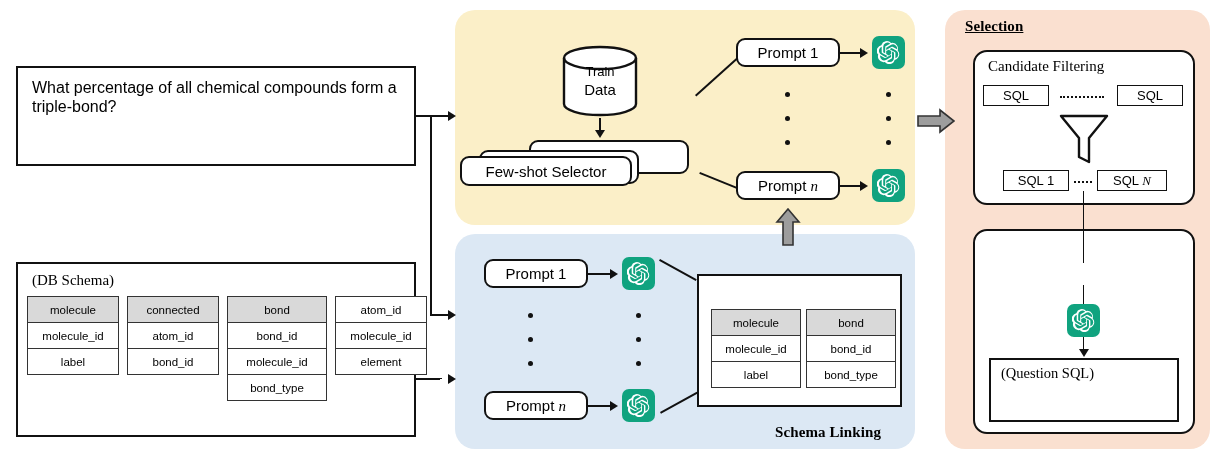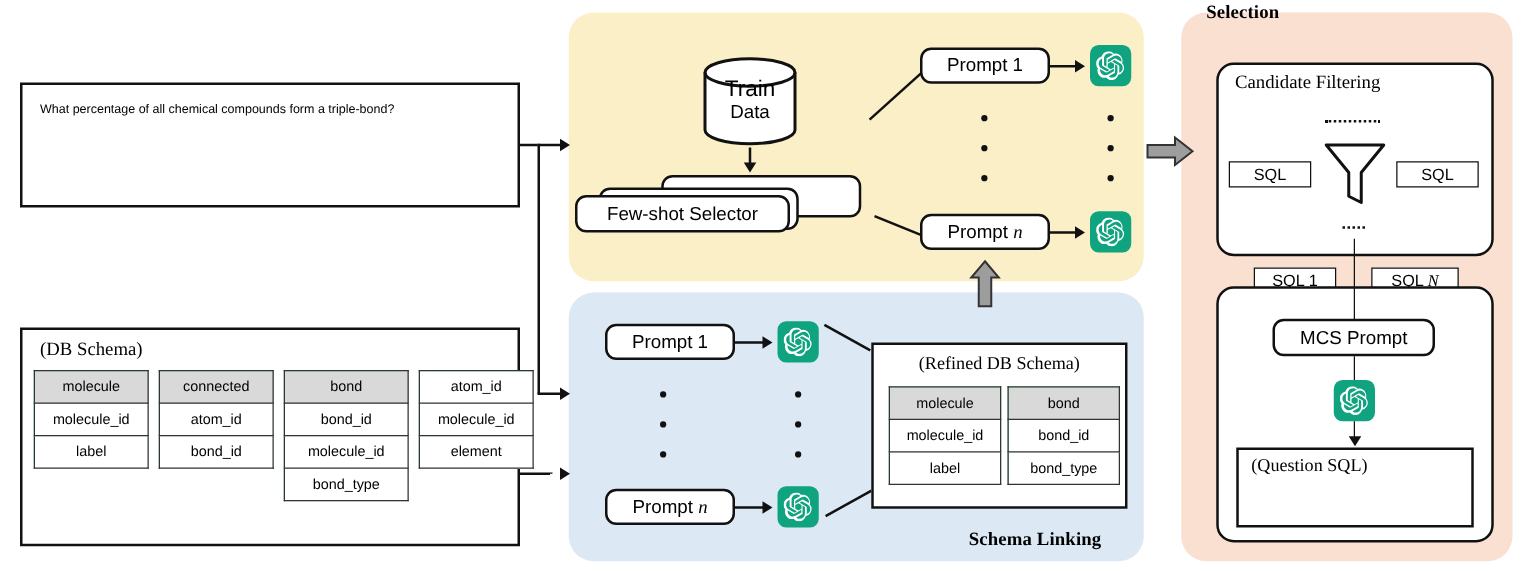--- a/index.html
+++ b/index.html
@@ -13,27 +13,27 @@
   .panel-yellow{background:#FBEFC8;}
   .panel-blue{background:#DCE8F4;}
   .panel-orange{background:#FAE0D0;}
   .panel-title{font-family:"Liberation Serif", serif;font-weight:bold;font-size:15px;
                letter-spacing:.1px;white-space:nowrap;}
 
   
   .box{background:#fff;border:2px solid #111;box-sizing:border-box;}
   .rbox{background:#fff;border:2.5px solid #111;border-radius:9px;box-sizing:border-box;
         display:flex;align-items:center;justify-content:center;}
-  .thin{border-width:1.6px;margin-top:44px;}
+  .thin{border-width:1.6px;}
   .label-serif{font-family:"Liberation Serif", serif;}
   .ital{font-family:"Liberation Serif", serif;font-style:italic;}
   .ctr{display:flex;align-items:center;justify-content:center;}
 
   
-  .tbl{border-collapse:collapse;background:#86efac;}
+  .tbl{border-collapse:collapse;background:#ec4899;}
   .tbl td{border:1.5px solid #333;font-size:11.5px;text-align:center;
           padding:0;height:25px;background:#fff;white-space:nowrap;}
   .tbl td.hd{background:#D9D9D9;}
 
   
   .oai{border-radius:7px;background:#10A37F;display:flex;align-items:center;justify-content:center;}
 
   
   .dot{width:5px;height:5px;border-radius:50%;background:#111;position:absolute;}
 
@@ -46,33 +46,33 @@
   
   .ah-r{width:0;height:0;border-top:5px solid transparent;border-bottom:5px solid transparent;
         border-left:8px solid #111;position:absolute;}
   .ah-d{width:0;height:0;border-left:5px solid transparent;border-right:5px solid transparent;
         border-top:8px solid #111;position:absolute;}
 
   
   .blockarrow{filter:drop-shadow(0 0 0 transparent);}
 
   .qtitle{font-family:"Liberation Serif", serif;font-size:15px;}
-  .qtext{font-size:10px;line-height:19px;}
+  .qtext{font-size:16px;line-height:19px;}
 </style>
 </head>
 <body>
 
 <div class="stage">
 
   <div class="abs panel panel-yellow" style="left:455px;top:10px;width:460px;height:215px;"></div>
   <div class="abs panel panel-blue" style="left:455px;top:234px;width:460px;height:215px;"></div>
   <div class="abs panel panel-orange" style="left:945px;top:10px;width:265px;height:439px;"></div>
 
   <div class="abs panel-title" style="left:775px;top:424px;">Schema Linking</div>
-  <div class="abs panel-title" style="left:965px;top:2px;">Selection</div>
+  <div class="abs panel-title" style="left:965px;top:18px;text-decoration:underline;">Selection</div>
 
   <div class="abs box" style="left:16px;top:66px;width:400px;height:100px;">
     <div class="qtext" style="margin:10px 16px 0 14px;">What percentage of all chemical compounds form a triple-bond?</div>
   </div>
 
   <div class="abs box" style="left:16px;top:262px;width:400px;height:175px;">
     <div class="qtitle" style="margin:8px 0 0 14px;">(DB Schema)</div>
   </div>
 
   <table class="abs tbl" style="left:27px;top:296px;width:92px;">
@@ -139,21 +139,21 @@
   <div class="ah-r" style="left:448px;top:310px;"></div>
 
   <div class="abs hline" style="left:416px;top:378px;width:24px;"></div>
   <div class="abs vline" style="left:440px;top:378px;height:1px;"></div>
   <div class="ah-r" style="left:448px;top:374px;"></div>
 
   <svg class="abs" style="left:560px;top:44px;width:80px;height:74px;" viewBox="0 0 80 74">
     <path d="M4,14 a36,11 0 0 1 72,0 v46 a36,11 0 0 1 -72,0 z" fill="#fff" stroke="#111" stroke-width="2.4"></path>
     <path d="M4,14 a36,11 0 0 0 72,0" fill="none" stroke="#111" stroke-width="2.4"></path>
   </svg>
-  <div class="abs ctr" style="left:560px;top:62px;width:80px;height:18px;font-size:18px;">Train</div>
+  <div class="abs ctr" style="left:560px;top:62px;width:80px;height:18px;font-size:13px;">Train</div>
   <div class="abs ctr" style="left:560px;top:80px;width:80px;height:18px;font-size:15px;">Data</div>
 
   <div class="abs vline" style="left:599px;top:118px;height:14px;"></div>
   <div class="ah-d" style="left:595px;top:130px;"></div>
 
   <div class="abs rbox" style="left:529px;top:140px;width:160px;height:34px;">
     <span style="font-size:14px;">...</span>
   </div>
   <div class="abs rbox" style="left:479px;top:150px;width:160px;height:34px;"></div>
   <div class="abs rbox" style="left:460px;top:156px;width:172px;height:30px;">
@@ -230,21 +230,20 @@
   <div class="abs oai" style="left:622px;top:389px;width:33px;height:33px;">
     <svg width="23" height="23" viewBox="0 0 24 24" aria-hidden="true">
       <path fill="#fff" d="M21.6 9.9a5.9 5.9 0 0 0-.5-4.9 6 6 0 0 0-6.4-2.9A6 6 0 0 0 4.5 4.4 5.9 5.9 0 0 0 .6 7.2a6 6 0 0 0 .7 7 5.9 5.9 0 0 0 .5 4.9 6 6 0 0 0 6.4 2.9 5.9 5.9 0 0 0 10.2-2.3 5.9 5.9 0 0 0 3.9-2.8 6 6 0 0 0-.7-7zM13.3 22a4.4 4.4 0 0 1-2.8-1l.1-.1 4.7-2.7a.8.8 0 0 0 .4-.7v-6.6l2 1.2v5.5a4.5 4.5 0 0 1-4.4 4.4zM3.8 17.9a4.4 4.4 0 0 1-.5-3l.1.1 4.7 2.7a.8.8 0 0 0 .8 0l5.8-3.3v2.3l-4.8 2.8a4.5 4.5 0 0 1-6.1-1.6zM2.6 8a4.4 4.4 0 0 1 2.3-1.9v5.6a.8.8 0 0 0 .4.7l5.7 3.3-2 1.2-4.7-2.8A4.5 4.5 0 0 1 2.6 8zm16.4 3.8L13.2 8.5l2-1.1L19.9 10a4.4 4.4 0 0 1-.7 8v-5.5a.8.8 0 0 0-.4-.7zm2-3-.1-.1-4.7-2.7a.8.8 0 0 0-.8 0L9.6 9.3V7l4.8-2.8a4.4 4.4 0 0 1 6.6 4.6zM8.5 12.9l-2-1.2V6.2a4.4 4.4 0 0 1 7.3-3.4l-.1.1-4.7 2.7a.8.8 0 0 0-.4.7zm1.1-2.4 2.6-1.5 2.6 1.5v3l-2.6 1.5-2.6-1.5z"></path>
     </svg>
   </div>
 
   <div class="abs diag" style="left:660px;top:259px;width:42px;transform:rotate(29deg);"></div>
   <div class="abs diag" style="left:660px;top:412px;width:42px;transform:rotate(-29deg);"></div>
 
   <div class="abs box" style="left:697px;top:274px;width:205px;height:133px;"></div>
-  <div class="abs ctr label-serif" style="left:697px;top:280px;width:205px;height:22px;font-size:14.5px;">(Refined DB Schema)</div>
   <table class="abs tbl" style="left:711px;top:309px;width:90px;">
     <tbody>
         <tr>
           <td class="hd">molecule</td>
         </tr>
     <tr>
           <td>molecule_id</td>
         </tr>
     <tr>
           <td>label</td>
@@ -288,23 +287,20 @@
     <span style="font-size:13px;">
       <span>SQL </span><span class="ital">N</span>
     </span>
   </div>
 
   <div class="abs vline" style="left:1083px;top:191px;width:1.4px;height:72px;"></div>
 
   <div class="abs" style="left:973px;top:229px;width:222px;height:205px;background:#fff;border:2.5px solid #111;border-radius:14px;"></div>
   <div class="abs vline" style="left:1083px;top:229px;width:1.4px;height:34px;"></div>
 
-  <div class="abs rbox" style="left:1018px;top:255px;width:130px;height:30px;">
-    <span style="font-size:15px;">MCS Prompt</span>
-  </div>
   <div class="abs vline" style="left:1083px;top:285px;width:1.4px;height:21px;"></div>
   <div class="abs oai" style="left:1067px;top:304px;width:33px;height:33px;">
     <svg width="23" height="23" viewBox="0 0 24 24" aria-hidden="true">
       <path fill="#fff" d="M21.6 9.9a5.9 5.9 0 0 0-.5-4.9 6 6 0 0 0-6.4-2.9A6 6 0 0 0 4.5 4.4 5.9 5.9 0 0 0 .6 7.2a6 6 0 0 0 .7 7 5.9 5.9 0 0 0 .5 4.9 6 6 0 0 0 6.4 2.9 5.9 5.9 0 0 0 10.2-2.3 5.9 5.9 0 0 0 3.9-2.8 6 6 0 0 0-.7-7zM13.3 22a4.4 4.4 0 0 1-2.8-1l.1-.1 4.7-2.7a.8.8 0 0 0 .4-.7v-6.6l2 1.2v5.5a4.5 4.5 0 0 1-4.4 4.4zM3.8 17.9a4.4 4.4 0 0 1-.5-3l.1.1 4.7 2.7a.8.8 0 0 0 .8 0l5.8-3.3v2.3l-4.8 2.8a4.5 4.5 0 0 1-6.1-1.6zM2.6 8a4.4 4.4 0 0 1 2.3-1.9v5.6a.8.8 0 0 0 .4.7l5.7 3.3-2 1.2-4.7-2.8A4.5 4.5 0 0 1 2.6 8zm16.4 3.8L13.2 8.5l2-1.1L19.9 10a4.4 4.4 0 0 1-.7 8v-5.5a.8.8 0 0 0-.4-.7zm2-3-.1-.1-4.7-2.7a.8.8 0 0 0-.8 0L9.6 9.3V7l4.8-2.8a4.4 4.4 0 0 1 6.6 4.6zM8.5 12.9l-2-1.2V6.2a4.4 4.4 0 0 1 7.3-3.4l-.1.1-4.7 2.7a.8.8 0 0 0-.4.7zm1.1-2.4 2.6-1.5 2.6 1.5v3l-2.6 1.5-2.6-1.5z"></path>
     </svg>
   </div>
   <div class="abs vline" style="left:1083px;top:337px;width:1.4px;height:14px;"></div>
   <div class="ah-d" style="left:1079px;top:349px;"></div>
 
   <div class="abs box" style="left:989px;top:358px;width:190px;height:64px;">

